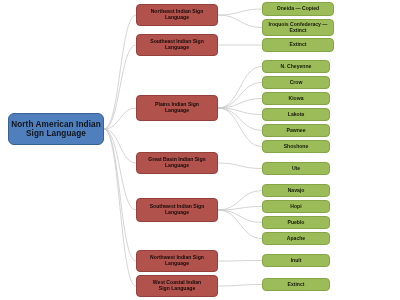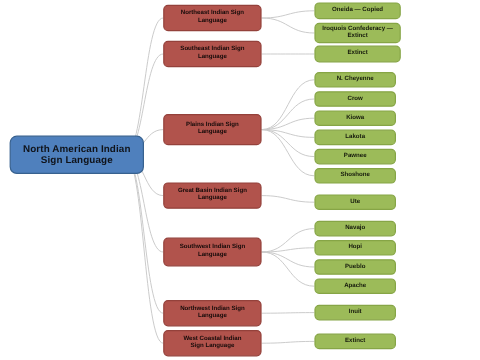--- a/index.html
+++ b/index.html
@@ -113,15 +113,15 @@
     <div class="node leaf" style="left: 262px; top: 216px; width: 68px; height: 13px;">Pueblo</div>
     <div class="node leaf" style="left: 262px; top: 232px; width: 68px; height: 13px;">Apache</div>
     <div class="node branch" style="left: 136px; top: 198px; width: 82px; height: 24px;">Southwest Indian Sign
 Language</div>
     <div class="node leaf" style="left: 262px; top: 254px; width: 68px; height: 13px;">Inuit</div>
     <div class="node branch" style="left: 136px; top: 250px; width: 82px; height: 22px;">Northwest Indian Sign
 Language</div>
     <div class="node leaf" style="left: 262px; top: 278px; width: 68px; height: 13px;">Extinct</div>
     <div class="node branch" style="left: 136px; top: 275px; width: 82px; height: 22px;">West Coastal Indian
 Sign Language</div>
-    <div class="node root" style="left: 8px; top: 113px; width: 112px; height: 32px;">North American Indian
+    <div class="node root" style="left: 8px; top: 113px; width: 96px; height: 32px;">North American Indian
 Sign Language</div>
   </div>
 
 </body></html>

